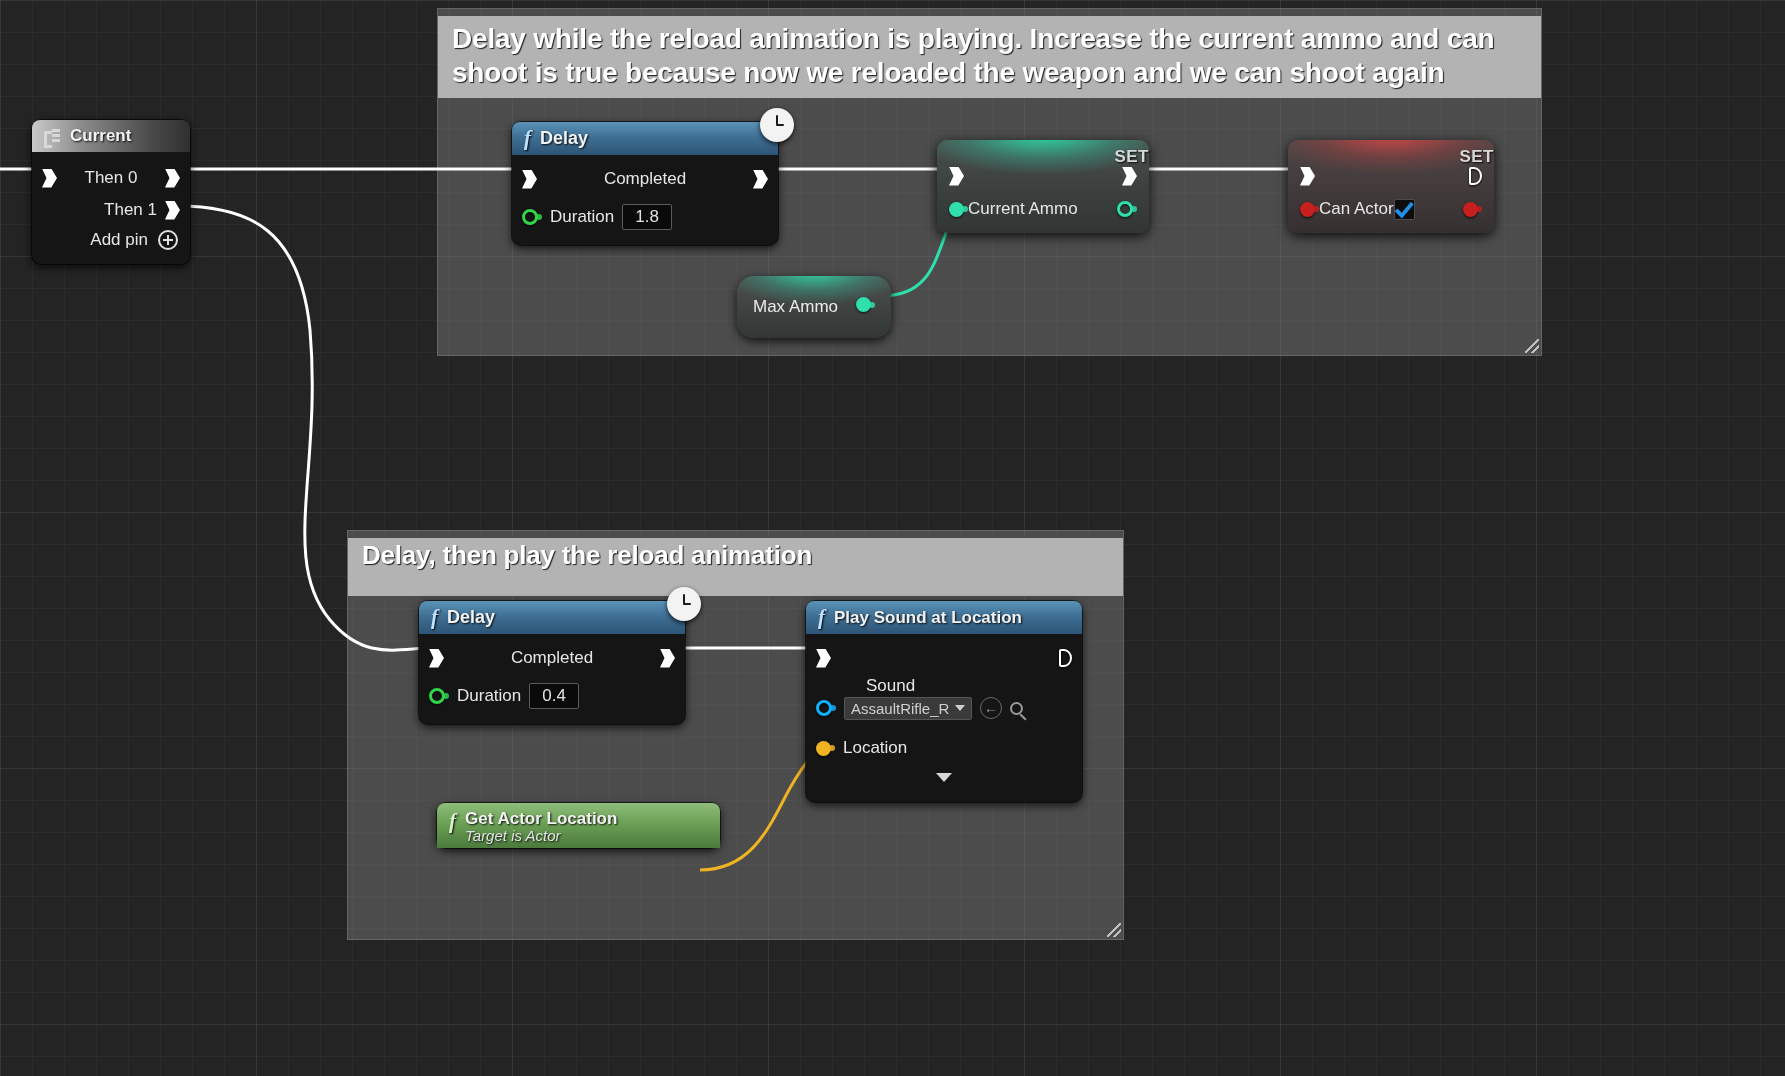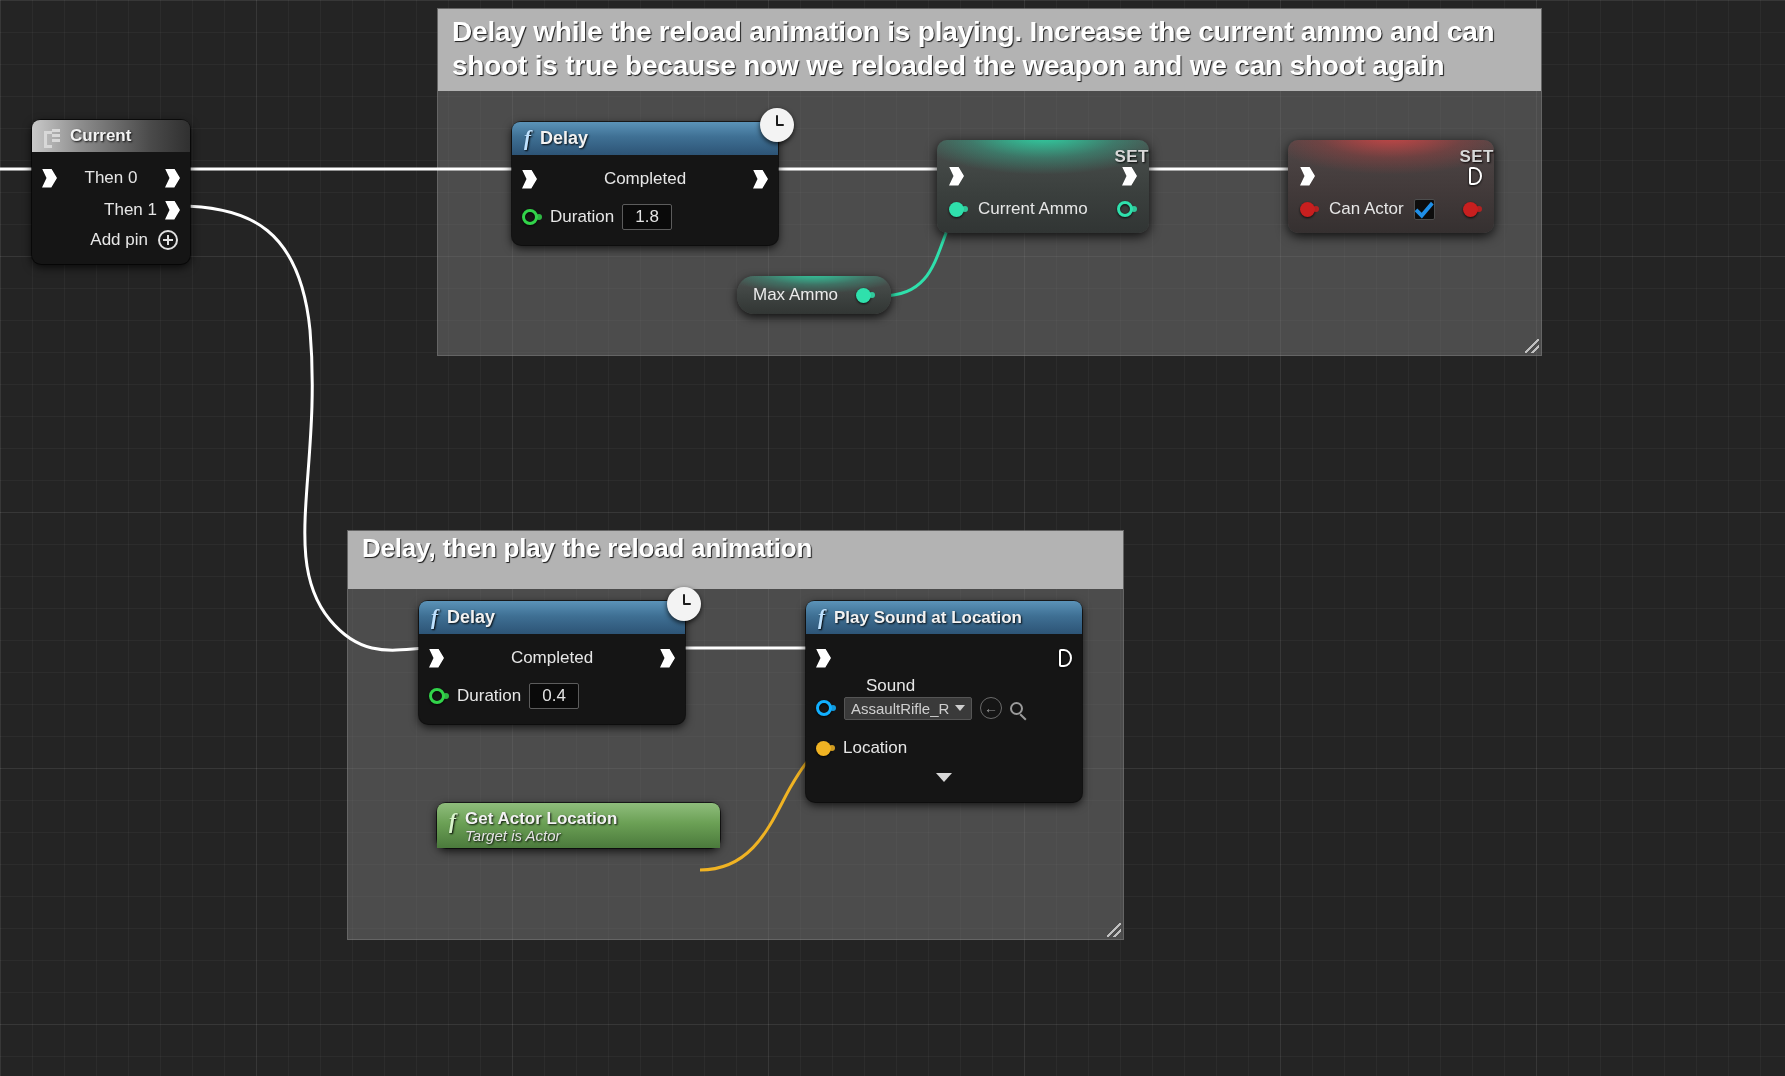--- a/index.html
+++ b/index.html
@@ -31,20 +31,21 @@
     z-index: 1;
   }
   .comment-header {
     background: #b3b3b3;
     color: #ffffff;
     font-weight: bold;
     text-shadow: 1px 1px 1px rgba(0,0,0,0.85);
     padding: 6px 14px 8px 14px;
     line-height: 1.22;
     letter-spacing: -0.2px;
+    margin-top: 7px;
   }
   .comment-resize {
     position: absolute; right: 2px; bottom: 2px;
     width: 14px; height: 14px;
     background:
       linear-gradient(135deg, transparent 45%, rgba(230,230,230,0.75) 45%, rgba(230,230,230,0.75) 55%, transparent 55%),
       linear-gradient(135deg, transparent 70%, rgba(230,230,230,0.75) 70%, rgba(230,230,230,0.75) 80%, transparent 80%);
   }
 
   
@@ -207,28 +208,28 @@
     text-align: right;
     font-size: 17px; font-weight: bold;
     color: #d8d8d8;
     text-shadow: 1px 1px 2px rgba(0,0,0,0.9);
     padding-top: 7px;
     letter-spacing: 0.5px;
   }
   .set-exec-row { display: flex; align-items: center; justify-content: space-between;
                   padding: 0 12px; margin-top: -6px; height: 30px; }
   .set-var-row  { display: flex; align-items: center; justify-content: space-between;
-                  padding: 0 12px; height: 36px; gap: 10px; }
+                  padding: 0 12px; height: 36px; }
 
   
   .getter {
     position: absolute; z-index: 10;
     border-radius: 17px;
-    padding: 9px 16px;
-    display: flex; align-items: center; gap: 18px;
+    padding: 21px 16px;
+    display: flex; align-items: flex-start; gap: 18px;
     background:
       radial-gradient(ellipse 80% 75% at 50% -10%, rgba(45,220,170,0.95) 0%, rgba(45,200,160,0.30) 45%, rgba(60,66,64,0) 75%),
       linear-gradient(to bottom, #4d5250 0%, #3d4240 55%, #323634 100%);
     box-shadow: 0 3px 10px rgba(0,0,0,0.8);
     color: #eaeaea; font-size: 17px;
   }
 
   
   .combo {
     display: flex; align-items: center; gap: 6px;

